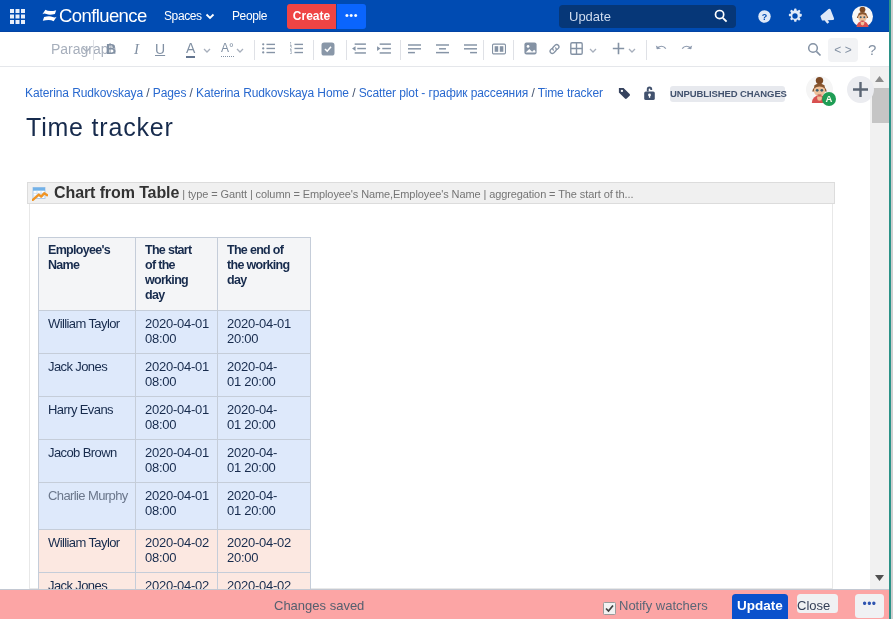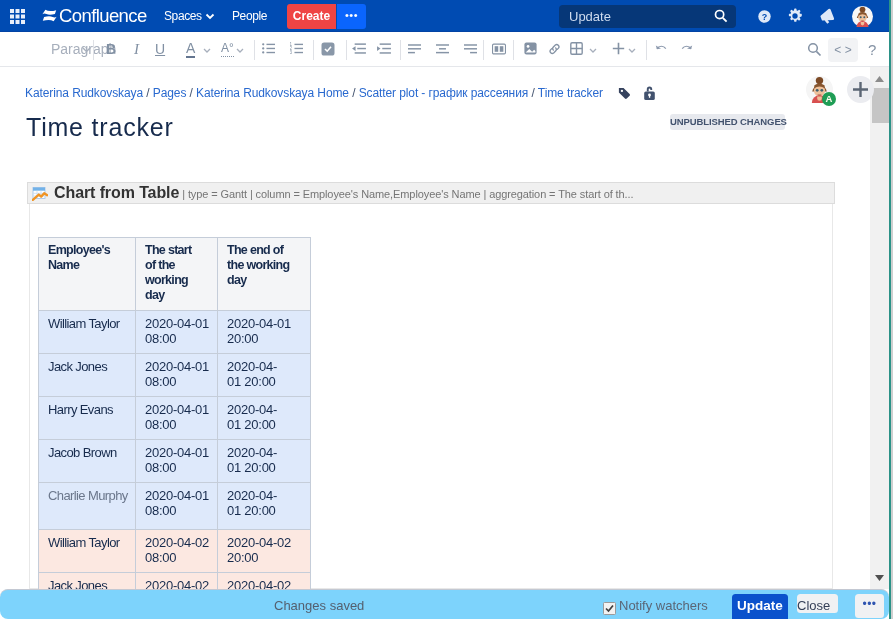--- a/index.html
+++ b/index.html
@@ -19,40 +19,40 @@
 
 
 #toolbar { position:absolute; left:0; top:33px; width:889px; height:34px; background:#fff; border-bottom:1px solid #e5e7eb; }
 .tsep { position:absolute; top:7px; width:1px; height:20px; background:#dfe1e6; }
 .ticon { position:absolute; top:9px; }
 .tglyph { position:absolute; top:8px; color:#8190a3; font-size:14px; }
 
 
 #crumbs { position:absolute; left:25px; top:86px; font-size:12px; letter-spacing:-0.1px; color:#2969cf; white-space:nowrap; }
 #crumbs .sep { color:#42526e; }
-#badge { position:absolute; left:670px; top:86px; width:115px; height:16px; background:#e7e9ee; border-radius:3px; color:#42526e; font-size:9.5px; font-weight:bold; text-align:center; line-height:16px; letter-spacing:-0.1px; white-space:nowrap;margin-top:28px; }
+#badge { position:absolute; left:670px; top:86px; width:115px; height:16px; background:#e7e9ee; border-radius:3px; color:#42526e; font-size:9.5px; font-weight:bold; text-align:center; line-height:16px; letter-spacing:-0.1px; white-space:nowrap; }
 #title { position:absolute; left:26px; top:113px; font-size:25px; color:#172b4d; letter-spacing:0.8px; }
 
 
 #macrohead { position:absolute; left:27px; top:182px; width:808px; height:22px; background:#f0f0f0; border:1px solid #dcdcdc; font-size:11px; letter-spacing:-0.1px; color:#757575; line-height:20px; white-space:nowrap; overflow:hidden; }
 #macrohead b { color:#333; font-weight:bold; font-size:16px; }
 #macrobody { position:absolute; left:29px; top:204px; width:804px; height:385px; background:#fff; border:1px solid #e8e8e8; border-top:none; }
 
 
 #tbl { position:absolute; left:38px; top:237px; width:272px; border-collapse:collapse; table-layout:fixed; font-size:13px; color:#172b4d; letter-spacing:-0.5px; }
 #tbl td, #tbl th { border:1px solid #c5cdd9; vertical-align:top; text-align:left; line-height:15px; white-space:nowrap; overflow:hidden; }
 #tbl td { padding:4.5px 9px 6.5px; letter-spacing:-0.25px; }
 #tbl td:first-child { letter-spacing:-0.6px; }
 #tbl th { padding:4.5px 9px 7.5px; }
 #tbl th { background:#f4f5f7; font-weight:bold; font-size:12.5px; letter-spacing:-0.7px; }
 tr.blu td { background:#dee9fb; }
 tr.pnk td { background:#fce8e1; }
 
 
-#footer { position:absolute; left:0; top:589px; width:889px; height:30px; background:#7dd3fc; border-top:1px solid #c3c8d2; z-index:5;border-radius:8px; }
+#footer { position:absolute; left:0; top:589px; width:889px; height:30px; background:#fca5a5; border-top:1px solid #c3c8d2; z-index:5; }
 #chsaved { position:absolute; left:274px; top:8px; font-size:13px; color:#545f6e; }
 #cinput { position:absolute; left:379px; top:7px; width:208px; height:20px; border:1px solid #c9ccd1; border-radius:2px; background:#fff; }
 #cinput span { position:absolute; left:8px; top:3px; color:#757d8a; font-size:12.5px; }
 #notify { position:absolute; left:619px; top:8px; font-size:13px; color:#5a6676; }
 #updbtn { position:absolute; left:732px; top:4px; width:56px; height:35px; background:#0a51cc; border-radius:3.5px; color:#fff; font-size:13.5px; font-weight:bold; text-align:center; line-height:23.5px; }
 #closebtn { position:absolute; left:797px; top:4px; width:41px; height:19px; background:#f0f1f3; border-radius:3.5px; color:#343f57; font-size:13px; text-align:left; line-height:23.5px; }
 #dotsbtn { position:absolute; left:855px; top:4px; width:29px; height:23.5px; background:#f0f1f3; border-radius:3.5px; color:#2e54b0; font-size:12px; text-align:center; line-height:21px; letter-spacing:0.5px; }
 
 
 #sbar { position:absolute; left:870px; top:67px; width:19px; height:522px; background:#f1f1f1; }

